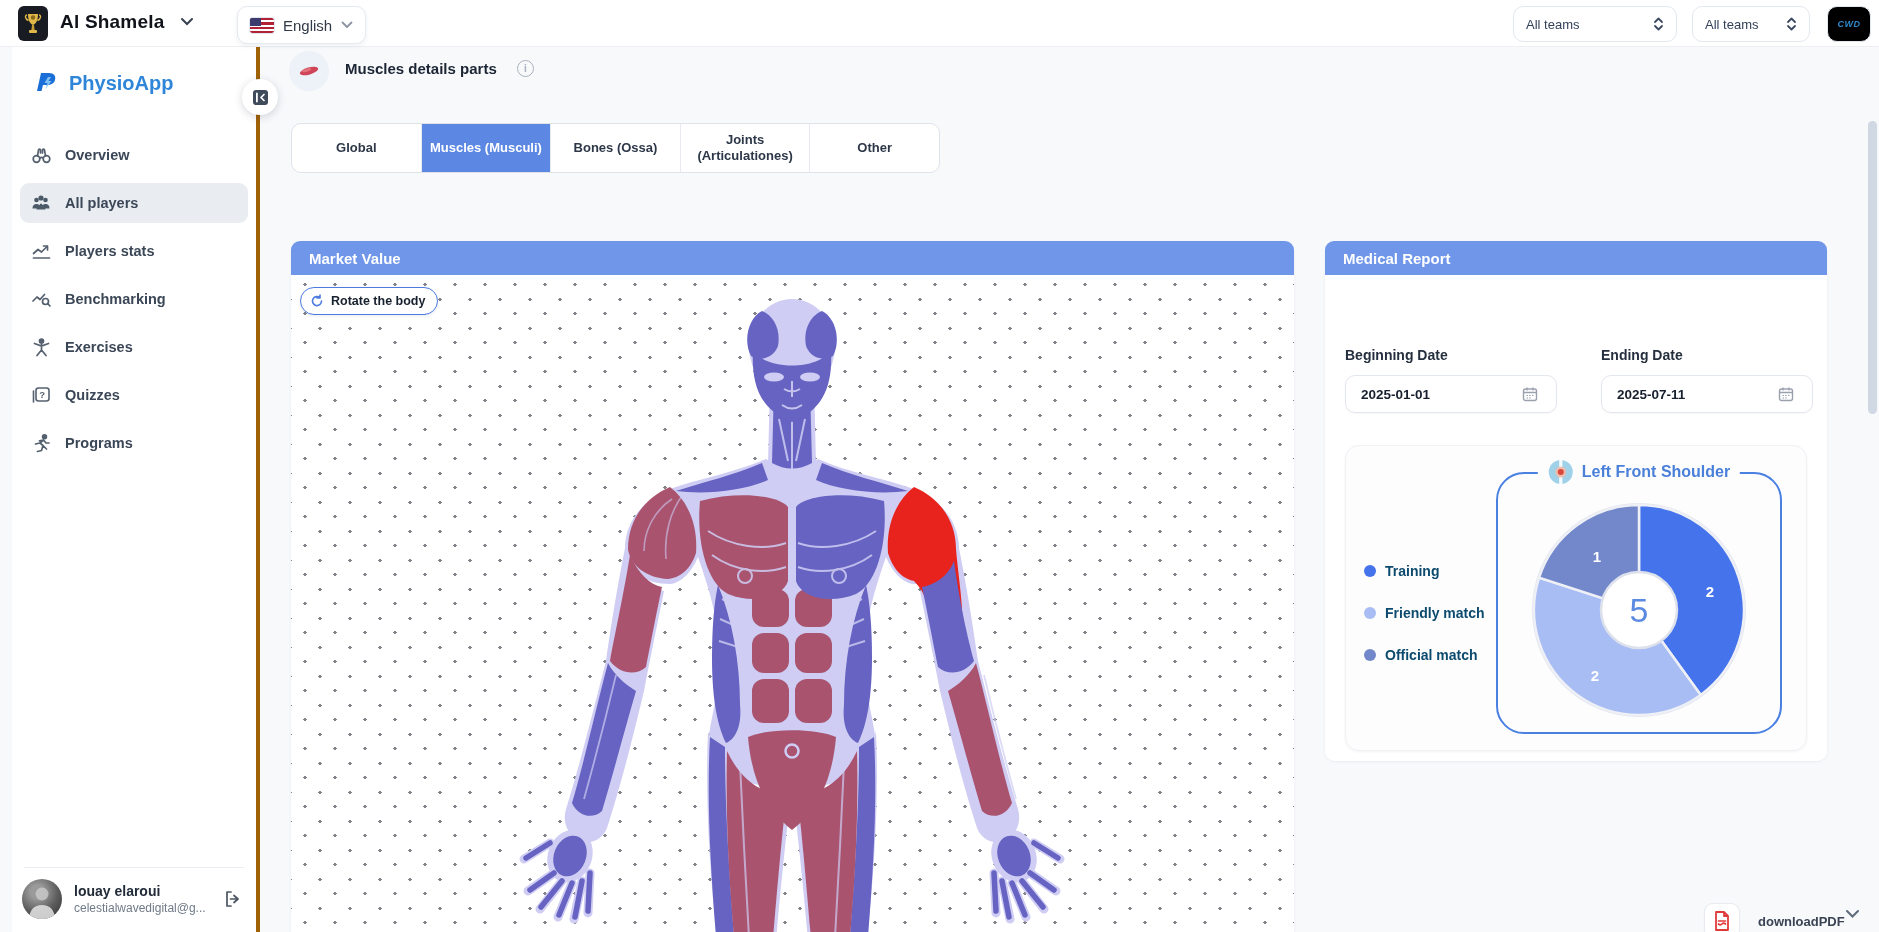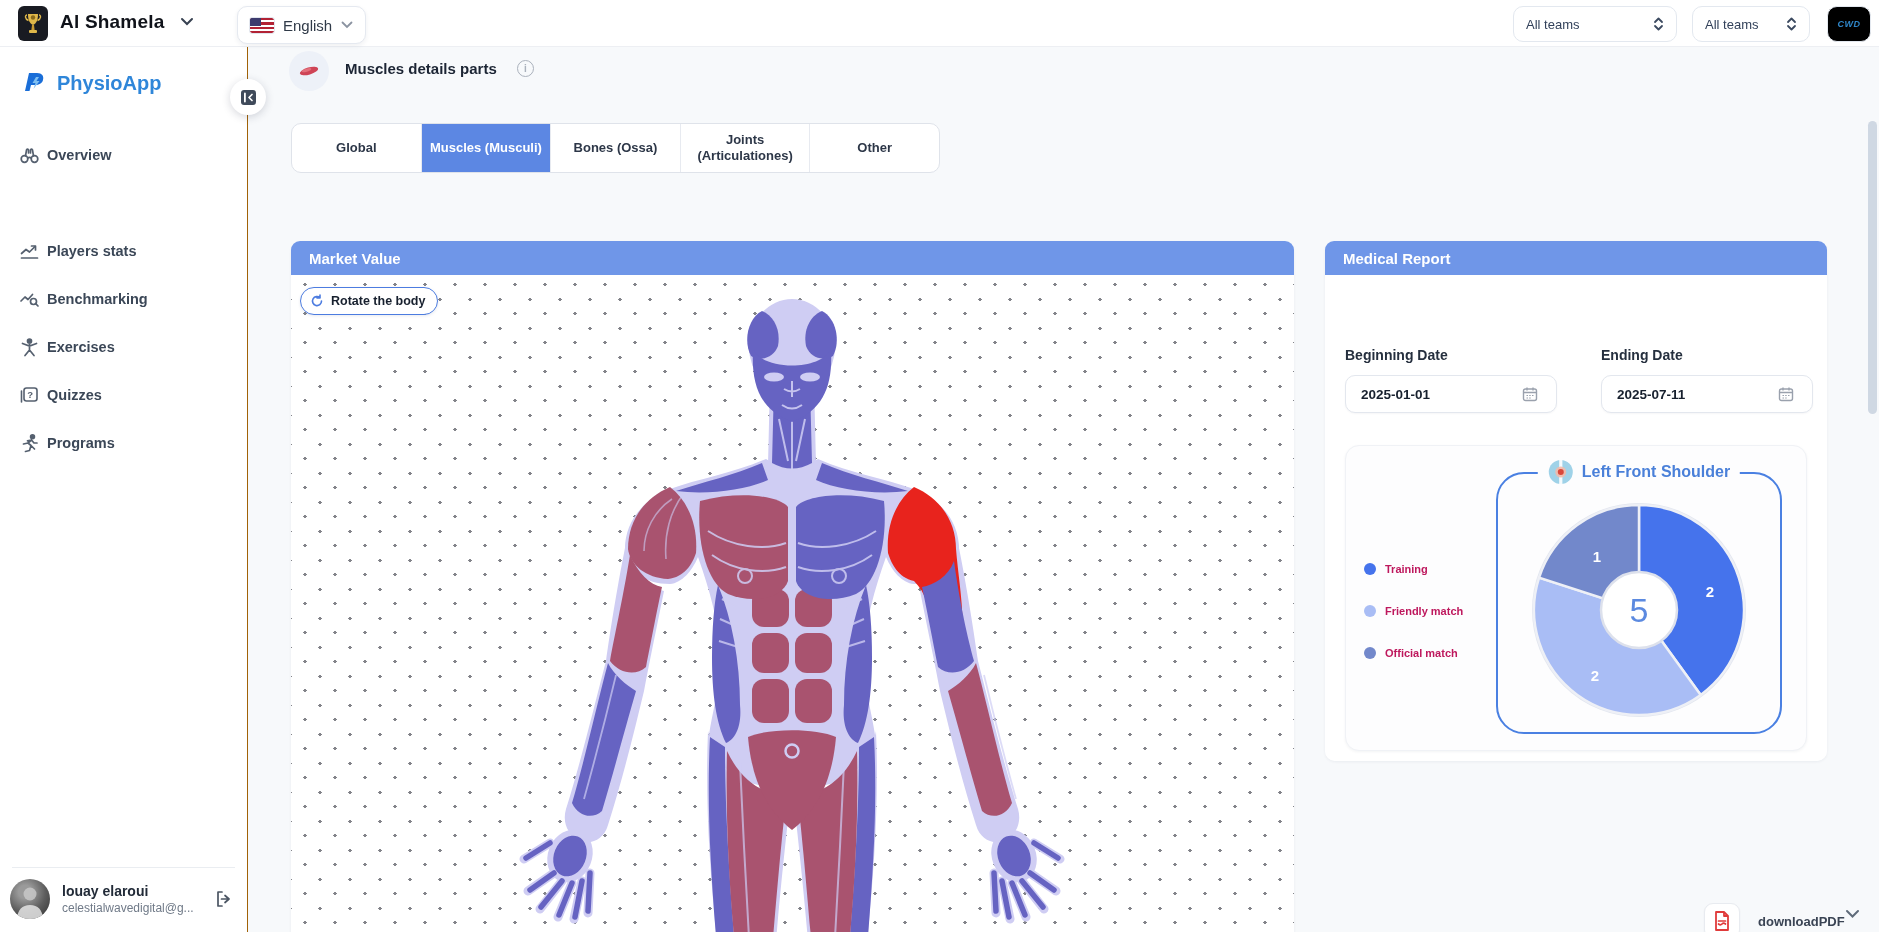--- a/index.html
+++ b/index.html
@@ -14,25 +14,25 @@
   .lang-pill { position:absolute; left:237px; top:6px; height:38px; padding:0 12px; background:#fff; border:1px solid #e5e9f0; border-radius:10px; box-shadow:0 2px 5px rgba(30,40,70,.07); display:flex; align-items:center; gap:9px; }
   .flag { width:24px; height:15px; border-radius:2px; position:relative; overflow:hidden; background:repeating-linear-gradient(#b22234 0 2.2px,#fff 2.2px 4.4px); outline:1px solid #e2e6ee; }
   .flag:before { content:""; position:absolute; left:0; top:0; width:11px; height:8px; background:#3c3b6e; }
   .lang-label { font-size:15px; color:#303a48; }
   .team-select { position:absolute; top:6px; height:36px; background:#fff; border:1px solid #e3e8ef; border-radius:10px; display:flex; align-items:center; justify-content:space-between; padding:0 12px; }
   .team-select .lbl { font-size:13px; color:#32415a; }
   .cwd-btn { position:absolute; top:6px; left:1827px; width:44px; height:36px; background:#000000; border:1px solid #e3e8ef; border-radius:10px; display:flex; align-items:center; justify-content:center; }
   .cwd-txt { font-size:9px; font-weight:800; font-style:italic; color:#2f86c8; letter-spacing:.5px; }
 
   
-  .sidebar { position:absolute; left:0; top:47px; width:248px; bottom:0; background:#fff; border-right:1px solid #a16207; z-index:20; }
+  .sidebar { position:absolute; left:12px; top:47px; width:248px; bottom:0; background:#fff; border-right:4px solid #a16207; z-index:20; }
   .side-logo { position:absolute; left:20px; top:22px; display:flex; align-items:center; gap:9px; }
   .side-logo-name { font-size:20px; font-weight:700; color:#2f86d9; }
   .collapse-btn { position:absolute; left:-18px; top:32px; width:36px; height:36px; border-radius:50%; background:#fff; box-shadow:0 2px 8px rgba(25,35,60,.18); display:flex; align-items:center; justify-content:center; z-index:25; }
-  .nav-item { position:absolute; left:8px; right:8px; height:40px; border-radius:9px; display:flex; align-items:center; gap:7px; padding:0 10px; cursor:pointer; }
+  .nav-item { position:absolute; left:8px; right:8px; height:40px; border-radius:9px; display:flex; align-items:center; gap:13px; padding:0 10px; cursor:pointer; }
   .nav-item.active { background:#e9edf2; }
   .nav-ic { width:22px; height:22px; display:flex; align-items:center; justify-content:center; flex:0 0 22px; }
   .nav-label { font-size:14.5px; font-weight:600; color:#3b4757; }
   .side-divider { position:absolute; left:12px; right:12px; top:820px; height:1px; background:#eaedf1; }
   .profile { position:absolute; left:10px; top:832px; right:6px; display:flex; align-items:center; gap:12px; }
   .avatar { width:40px; height:40px; border-radius:50%; background:radial-gradient(circle at 38% 32%, #9a9a9a 0 18%, #5d5d5d 55%, #2e2e2e 100%); position:relative; overflow:hidden; flex:0 0 40px; }
   .avatar svg { position:absolute; left:0; top:0; }
   .profile-name { font-size:14px; font-weight:700; color:#222b38; }
   .profile-email { font-size:12px; color:#707a88; margin-top:2px; max-width:135px; white-space:nowrap; overflow:hidden; }
 
@@ -58,21 +58,21 @@
   .mr-panel { position:absolute; left:1076px; top:194px; width:502px; height:520px; border-radius:10px; box-shadow:0 1px 3px rgba(25,35,60,.06); }
   .mr-body { position:absolute; left:0; top:34px; width:502px; height:486px; background:#fff; border-radius:0 0 10px 10px; }
   .date-label { position:absolute; font-size:14px; font-weight:700; color:#252f3e; }
   .date-input { position:absolute; width:212px; height:38px; background:#fff; border:1px solid #e3e7ee; border-radius:10px; font-family:"Liberation Sans",sans-serif; font-size:13.5px; font-weight:700; color:#17202e; padding:0 36px 0 15px; box-shadow:0 1px 2px rgba(25,35,60,.04); }
   .cal-ic { position:absolute; width:16px; height:16px; }
 
   .chart-card { position:absolute; left:20px; top:170px; width:462px; height:306px; background:#fdfdfe; border:1px solid #f0f2f6; border-radius:14px; box-shadow:0 1px 3px rgba(25,35,60,.05); }
   .legend-item { position:absolute; left:18px; display:flex; align-items:center; gap:9px; }
   .legend-dot { width:12px; height:12px; border-radius:50%; }
   .ld-0 { background:#4573ec; } .ld-1 { background:#a9bdf5; } .ld-2 { background:#7288cb; }
-  .legend-lbl { font-size:11px; font-weight:700; color:#be185d; }
+  .legend-lbl { font-size:14px; font-weight:700; color:#0c4a6e; }
   .chart-box { position:absolute; left:150px; top:26px; width:286px; height:262px; border:2.5px solid #4a80e2; border-radius:28px; }
   .chart-title { position:absolute; top:-15px; left:50%; transform:translateX(-50%); background:#fdfdfe; padding:0 10px; display:flex; align-items:center; gap:8px; white-space:nowrap; }
   .chart-title-txt { font-size:16px; font-weight:700; color:#4a80d9; }
 
   .rest-box { position:absolute; left:1076px; top:761px; width:502px; height:70px; background:#fff; border:2px solid #4a6ee4; border-radius:12px; display:flex; align-items:center; justify-content:center; gap:24px; }
   .rest-ic { width:32px; height:32px; border-radius:50%; background:#dbe6fb; display:flex; align-items:center; justify-content:center; }
   .rest-txt { font-size:15px; font-weight:700; color:#2c3a55; }
 
   .pdf-row { position:absolute; left:1455px; top:856px; display:flex; align-items:center; gap:18px; cursor:pointer; }
   .pdf-ic-box { width:36px; height:36px; background:#fff; border:1px solid #e8ebf0; border-radius:9px; box-shadow:0 1px 2px rgba(25,35,60,.06); display:flex; align-items:center; justify-content:center; }
@@ -147,20 +147,34 @@
           <g stroke="#55606f" stroke-width="1.7" fill="none" stroke-linecap="round">
             <circle cx="5.5" cy="14" r="3.3"></circle>
             <circle cx="15.5" cy="14" r="3.3"></circle>
             <path d="M8.8 13 q1.7 -1.4 3.4 0 M6.5 10.8 L7.5 5 q1 -1.6 2 0 v3 M14.5 10.8 L13.5 5 q-1 -1.6 -2 0 v3"></path>
           </g>
         </svg>
     </span>
     <span class="nav-label">Overview</span>
   </div>
 
+  <div class="nav-item active" style="top:136px">
+    <span class="nav-ic">
+      <svg width="22" height="20" viewBox="0 0 22 20">
+          <g fill="#4b5968">
+            <circle cx="6.5" cy="7" r="2.3"></circle>
+            <circle cx="15.5" cy="7" r="2.3"></circle>
+            <circle cx="11" cy="5" r="2.6"></circle>
+            <path d="M2.5 15.5 q0 -4.5 4 -4.5 q2 0 2.8 1.2 q.7 -1.7 1.7 -1.7 t1.7 1.7 q.8 -1.2 2.8 -1.2 q4 0 4 4.5 Z"></path>
+            <path d="M6.5 16.5 q0 -4 4.5 -4 t4.5 4 Z"></path>
+          </g>
+        </svg>
+    </span>
+    <span class="nav-label">All players</span>
+  </div>
 
   <div class="nav-item" style="top:184px">
     <span class="nav-ic">
       <svg width="21" height="21" viewBox="0 0 21 21">
           <g stroke="#55606f" stroke-width="1.7" fill="none" stroke-linecap="round" stroke-linejoin="round">
             <path d="M2.5 12.5 L7 8.5 L10.5 11 L16 5.5"></path>
             <path d="M12.5 5 h4 v4"></path>
             <path d="M2.5 17 h16"></path>
           </g>
         </svg>

